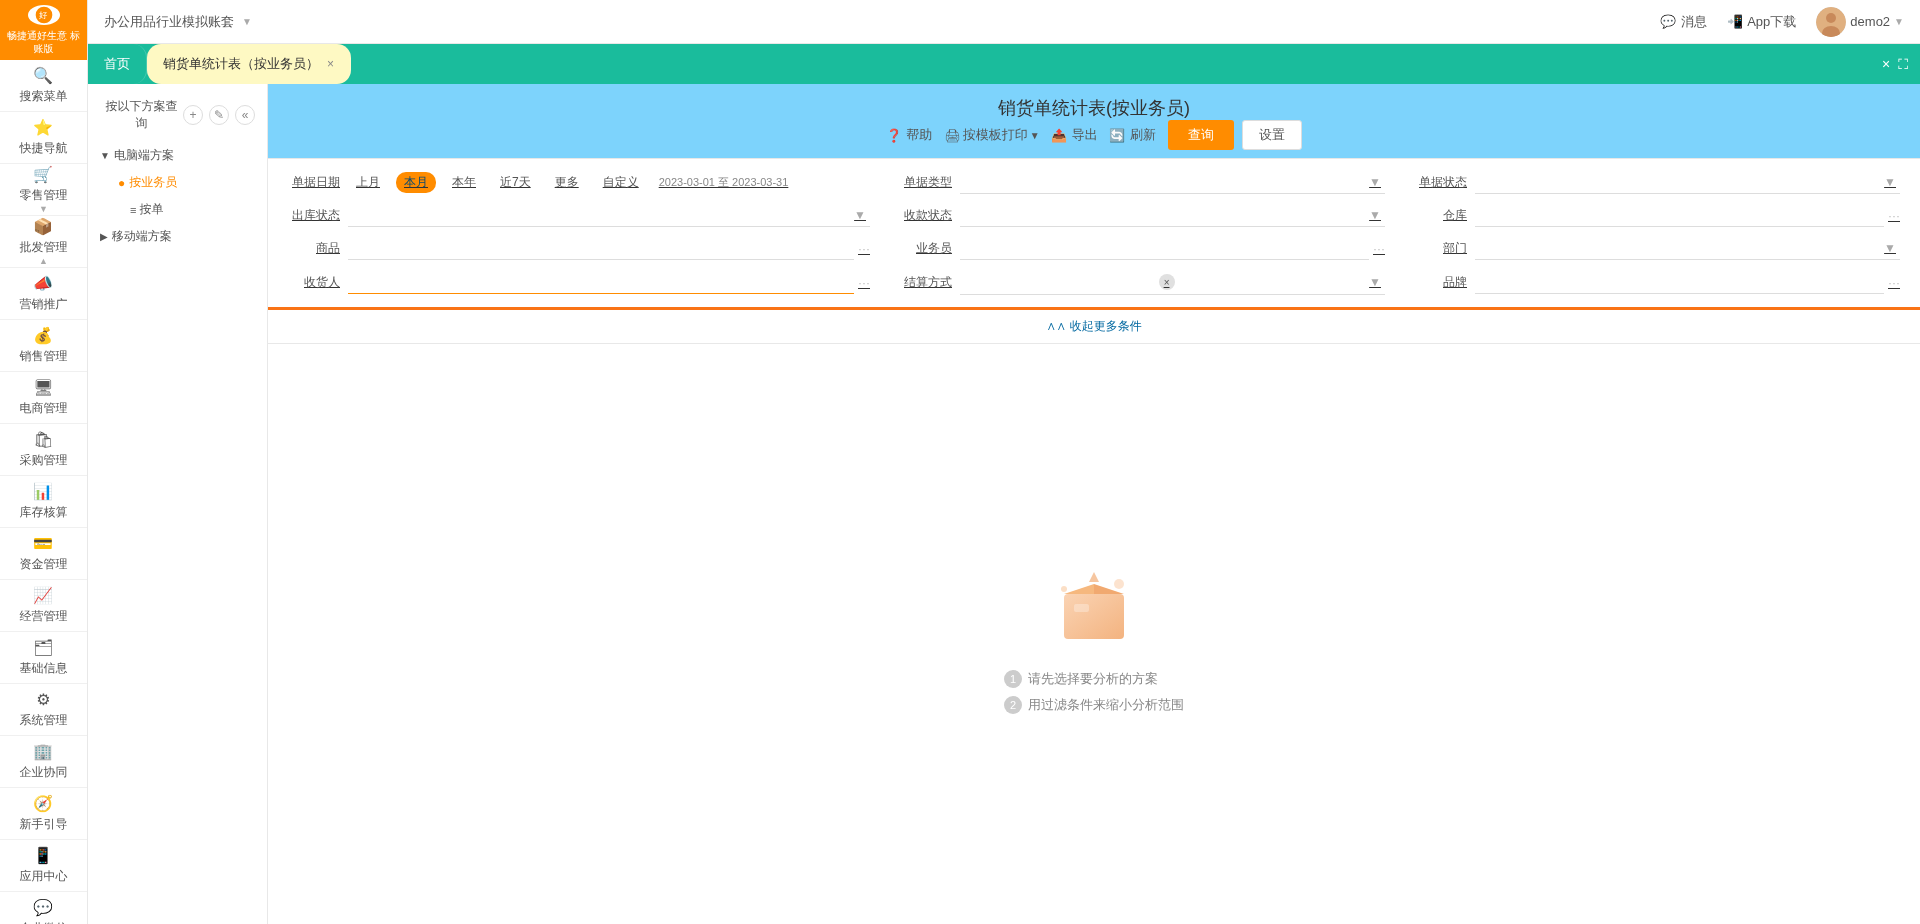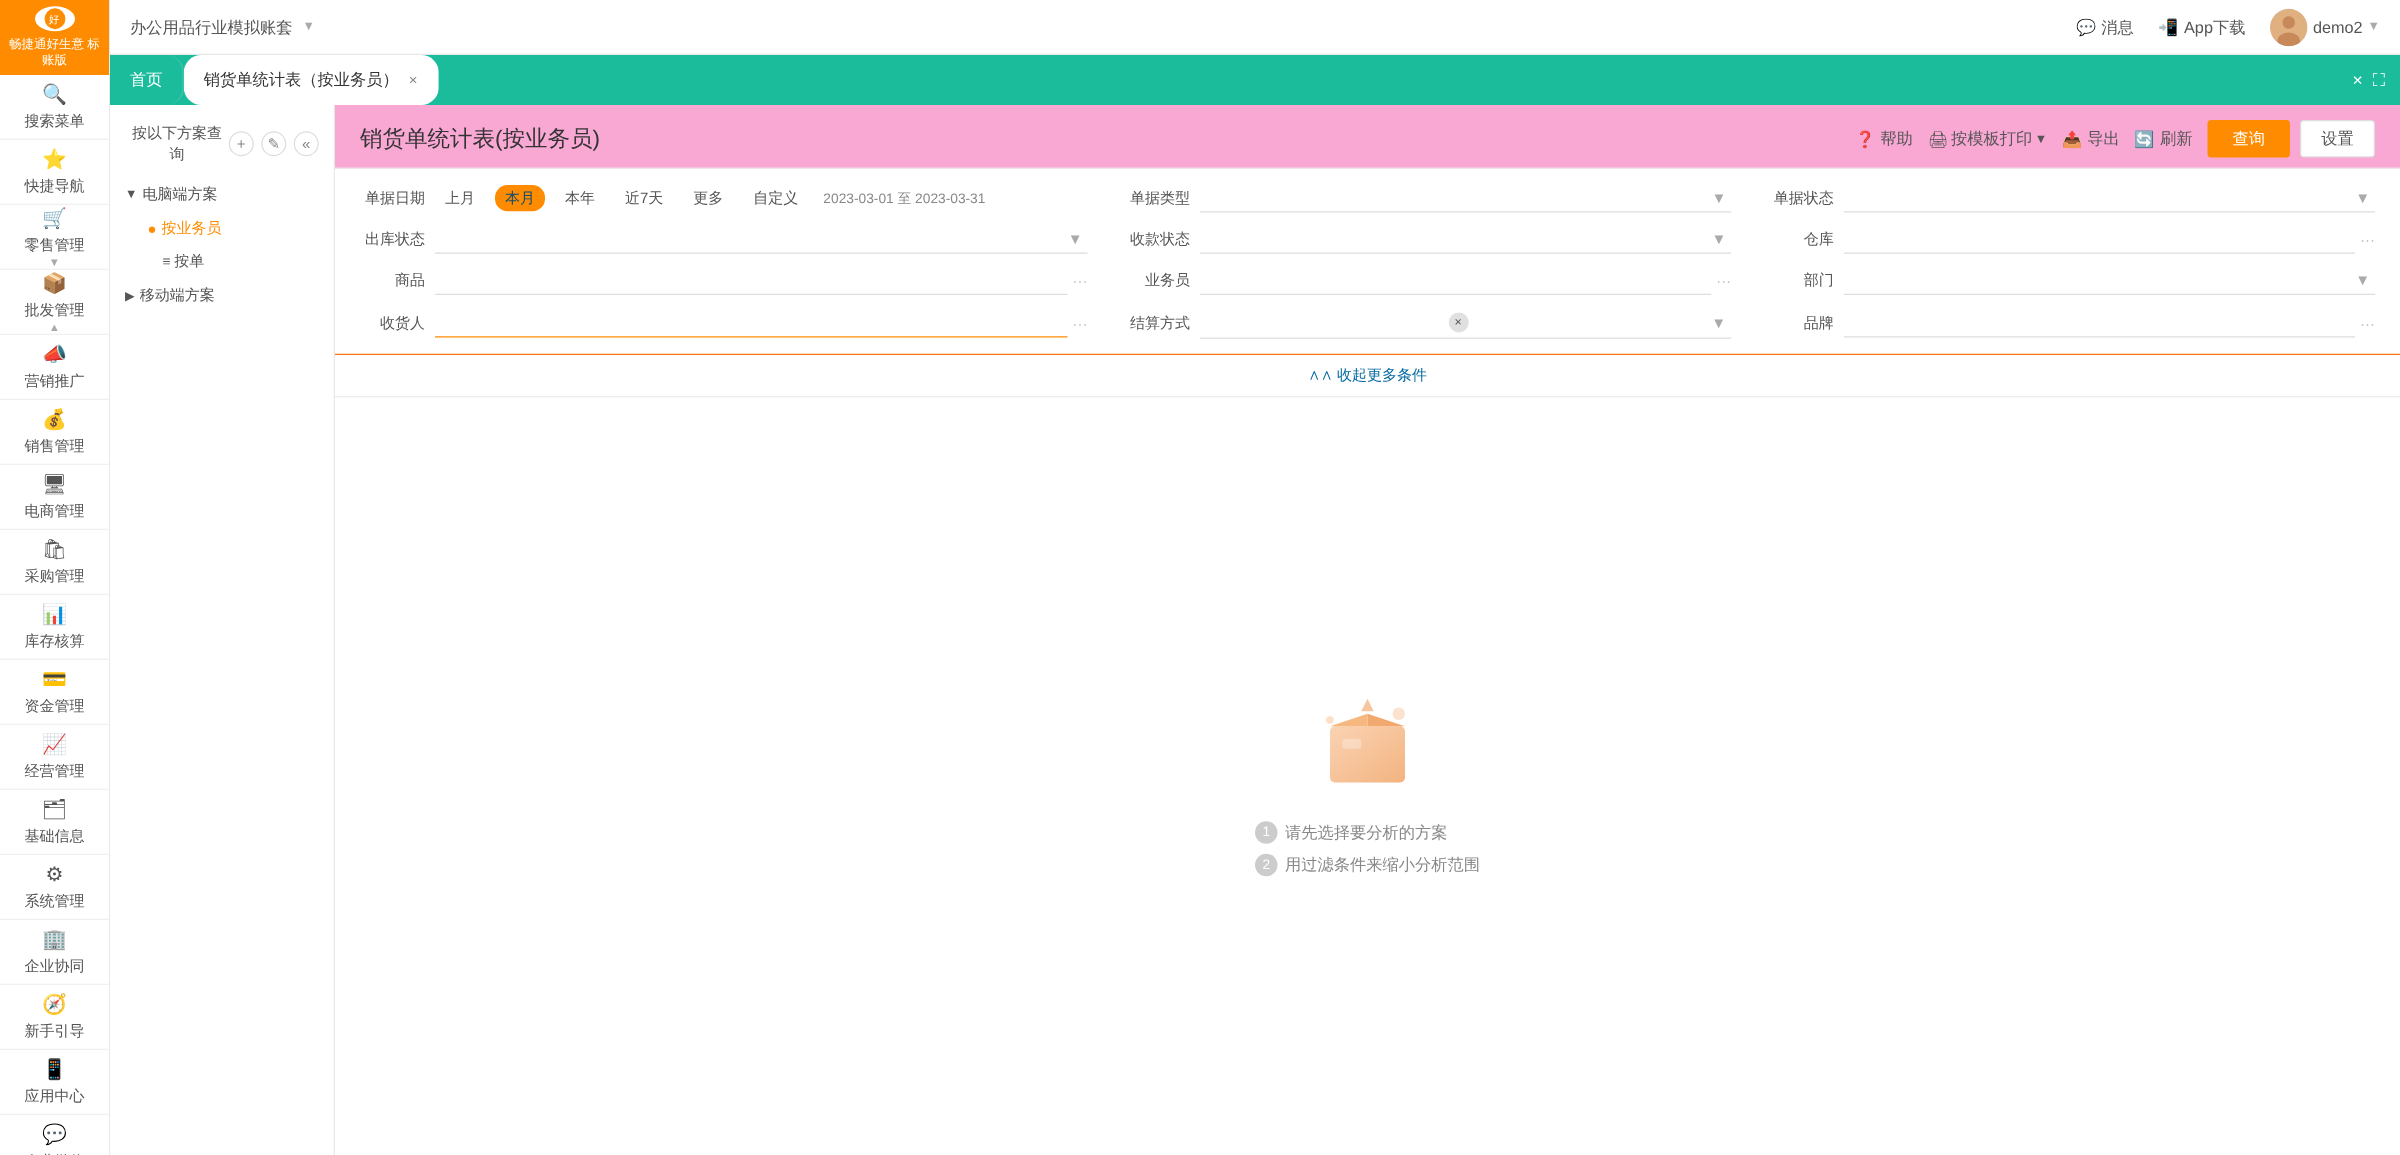--- a/index.html
+++ b/index.html
@@ -124,21 +124,21 @@
       display: flex;
       align-items: center;
       padding: 0 16px;
       cursor: pointer;
       color: white;
       font-size: 13px;
       border-right: 1px solid rgba(255,255,255,0.2);
       border-radius: 14px;
     }
     .tab-item.active {
-      background: #ffffff;
+      background: #fef9c3;
       color: #333;
     }
     .tab-item .tab-close {
       margin-left: 8px;
       font-size: 12px;
       color: #888;
       cursor: pointer;
     }
     .tab-spacer { flex: 1; }
     .tab-controls {
@@ -218,26 +218,27 @@
     
     .right-panel {
       flex: 1;
       display: flex;
       flex-direction: column;
       padding: 0;
       background: #f5f5f5;
       overflow: hidden;
     }
     .page-header {
-      background: #f9a8d4;
+      background: #7dd3fc;
       padding: 12px 20px 8px;
       display: flex;
       align-items: center;
       justify-content: space-between;
       border-bottom: 1px solid #e8e8e8;
+      flex-direction: column;
     }
     .page-title {
       font-size: 18px;
       font-weight: 500;
       color: #333;
     }
     .page-actions {
       display: flex;
       align-items: center;
       gap: 12px;
@@ -266,21 +267,22 @@
       padding: 5px 16px;
       border-radius: 3px;
       cursor: pointer;
       font-size: 13px;
     }
 
     
     .filter-area {
       background: #fff;
       padding: 12px 20px;
-      border-bottom: 1px solid #f97316;
+      border-bottom: 3px solid #f97316;
+      text-decoration: underline;
     }
     .filter-row {
       display: flex;
       align-items: center;
       margin-bottom: 10px;
       gap: 0;
     }
     .filter-row:last-child { margin-bottom: 0; }
     .filter-field {
       display: flex;

